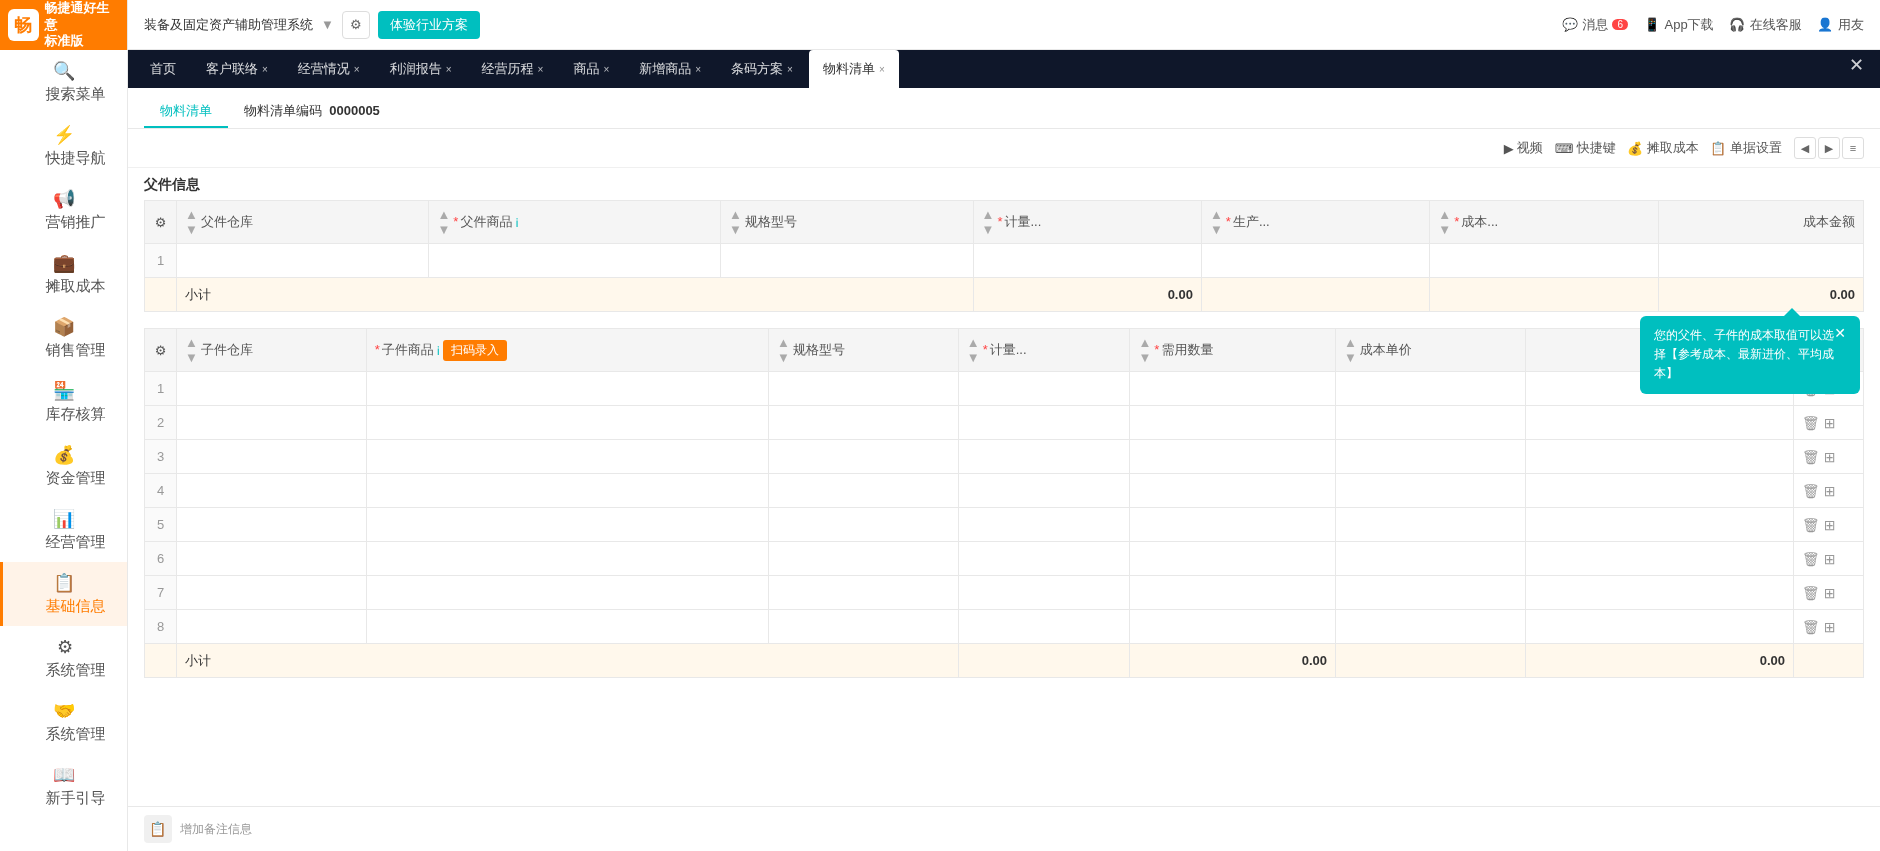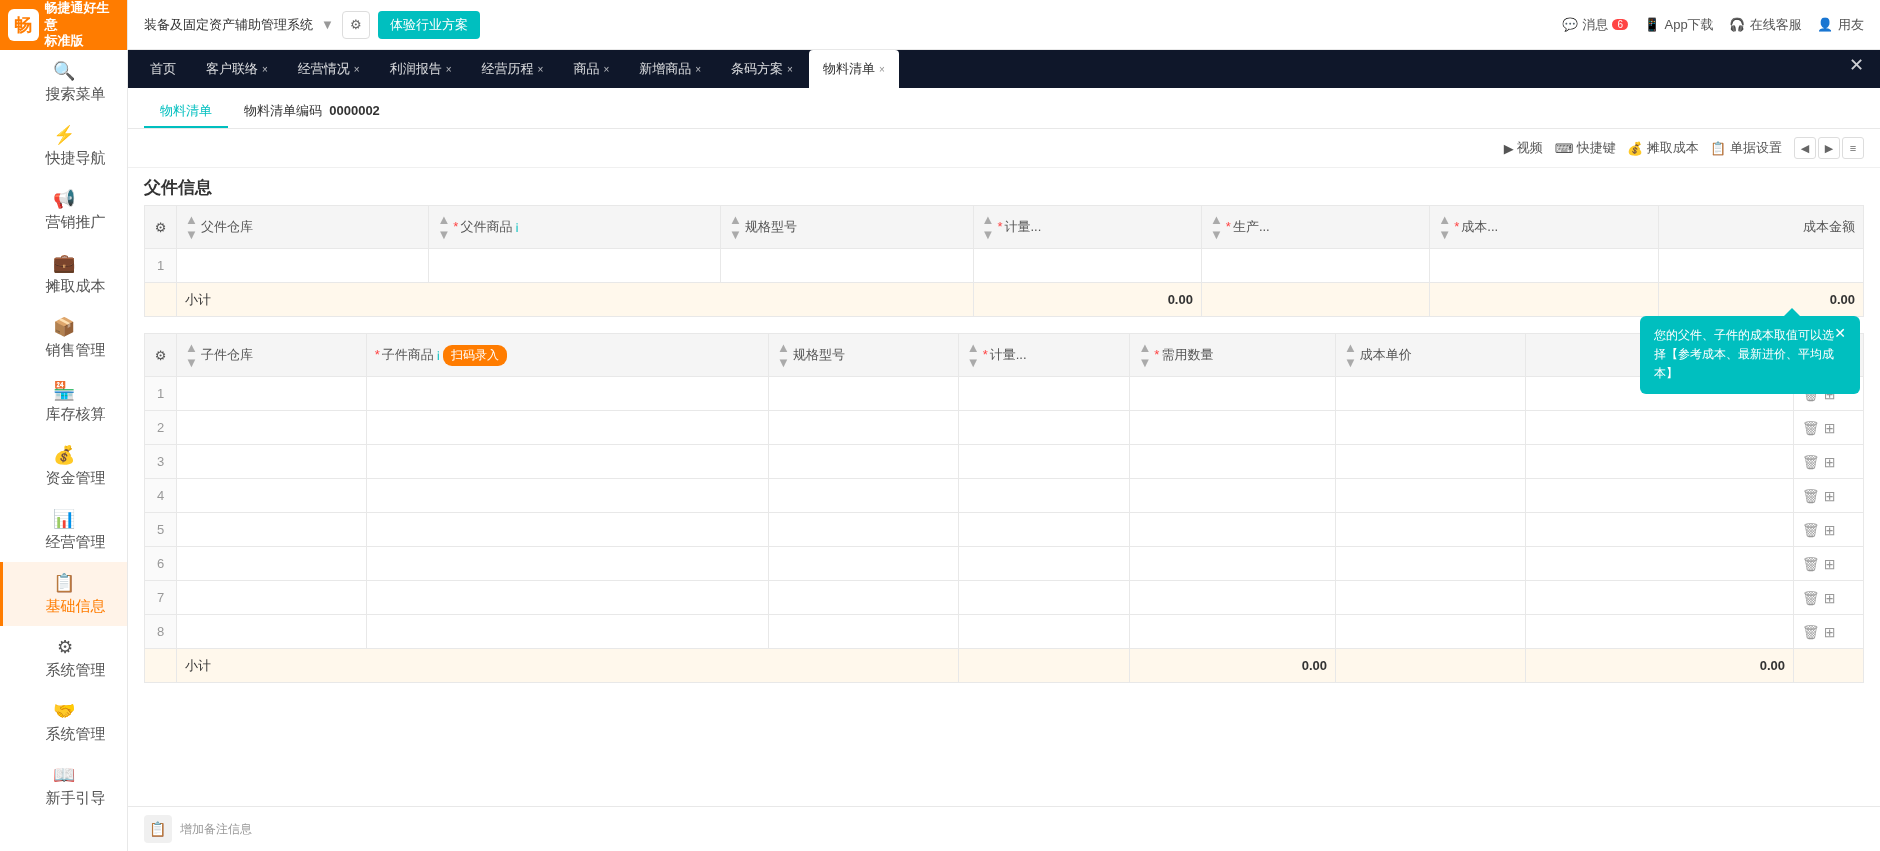--- a/index.html
+++ b/index.html
@@ -197,21 +197,21 @@
       align-items: center;
       gap: 3px;
       cursor: pointer;
     }
 
     
     .section {
       padding: 8px 16px 0;
     }
     .section-title {
-      font-size: 17px;
+      font-size: 14px;
       font-weight: 600;
       color: #333;
       margin-bottom: 6px;
     }
 
     
     .data-table {
       width: 100%;
       border-collapse: collapse;
       font-size: 12px;
@@ -248,21 +248,21 @@
     }
     .required-star { color: #ff4444; margin-right: 2px; }
     .th-inner { display: flex; align-items: center; gap: 3px; }
     .sort-arrows { display: flex; flex-direction: column; font-size: 8px; color: #aaa; }
 
     
     .scan-btn {
       background: #ff7c00;
       color: #fff;
       border: none;
-      border-radius: 9px;
+      border-radius: 3px;
       padding: 2px 8px;
       font-size: 12px;
       cursor: pointer;
     }
 
     
     .action-icons {
       display: flex;
       gap: 4px;
       align-items: center;
@@ -477,21 +477,21 @@
         </div>
       </div>
     <div class="nav-close-btn">✕</div>
   </div>
 
   <div class="page-content">
 
     <div class="sub-tabs">
       <div class="sub-tab active">物料清单</div>
       <div class="sub-tab" style="color:#333;">
-        物料清单编码 &nbsp;<strong>0000002</strong>
+        物料清单编码 &nbsp;<strong>0000005</strong>
       </div>
     </div>
 
     <div class="doc-header">
       <div></div>
       <div class="doc-header-actions">
         <div class="doc-header-action">
           <span>▶</span>
           <span>视频</span>
         </div>

